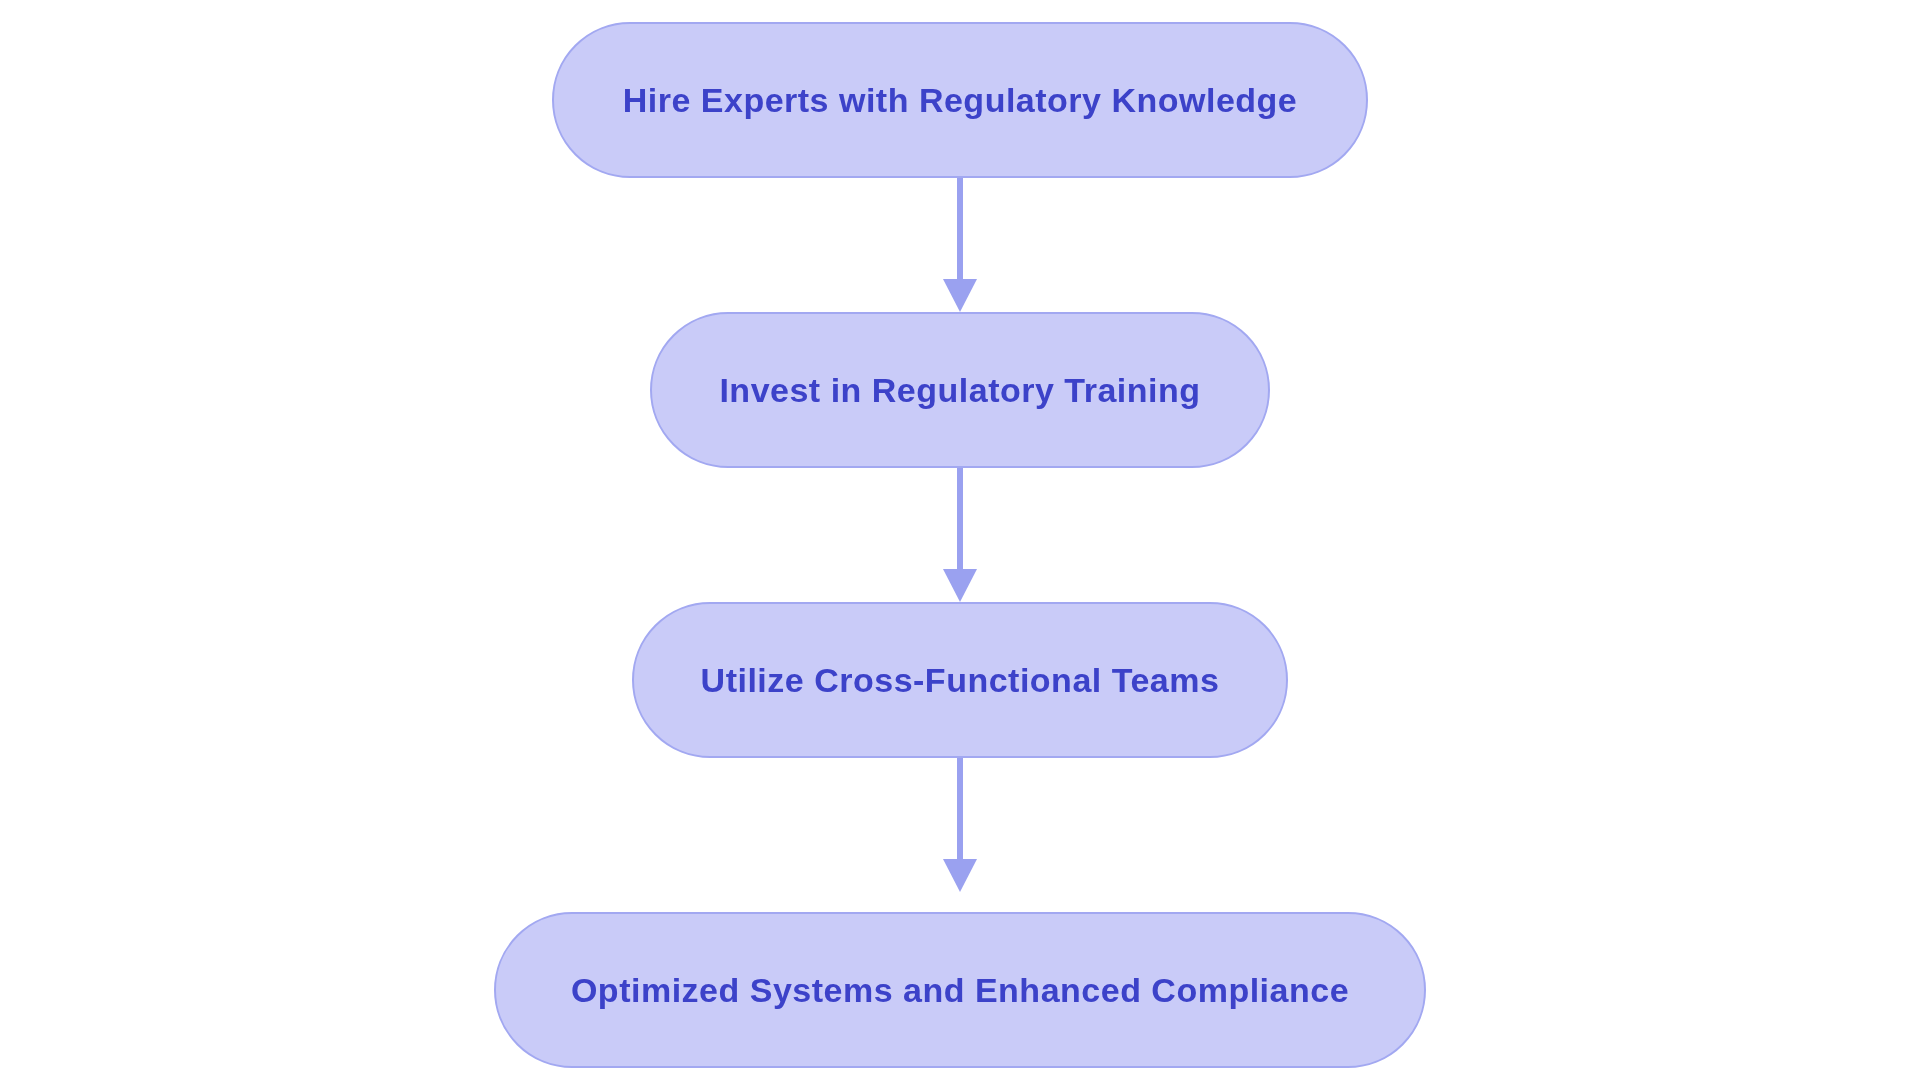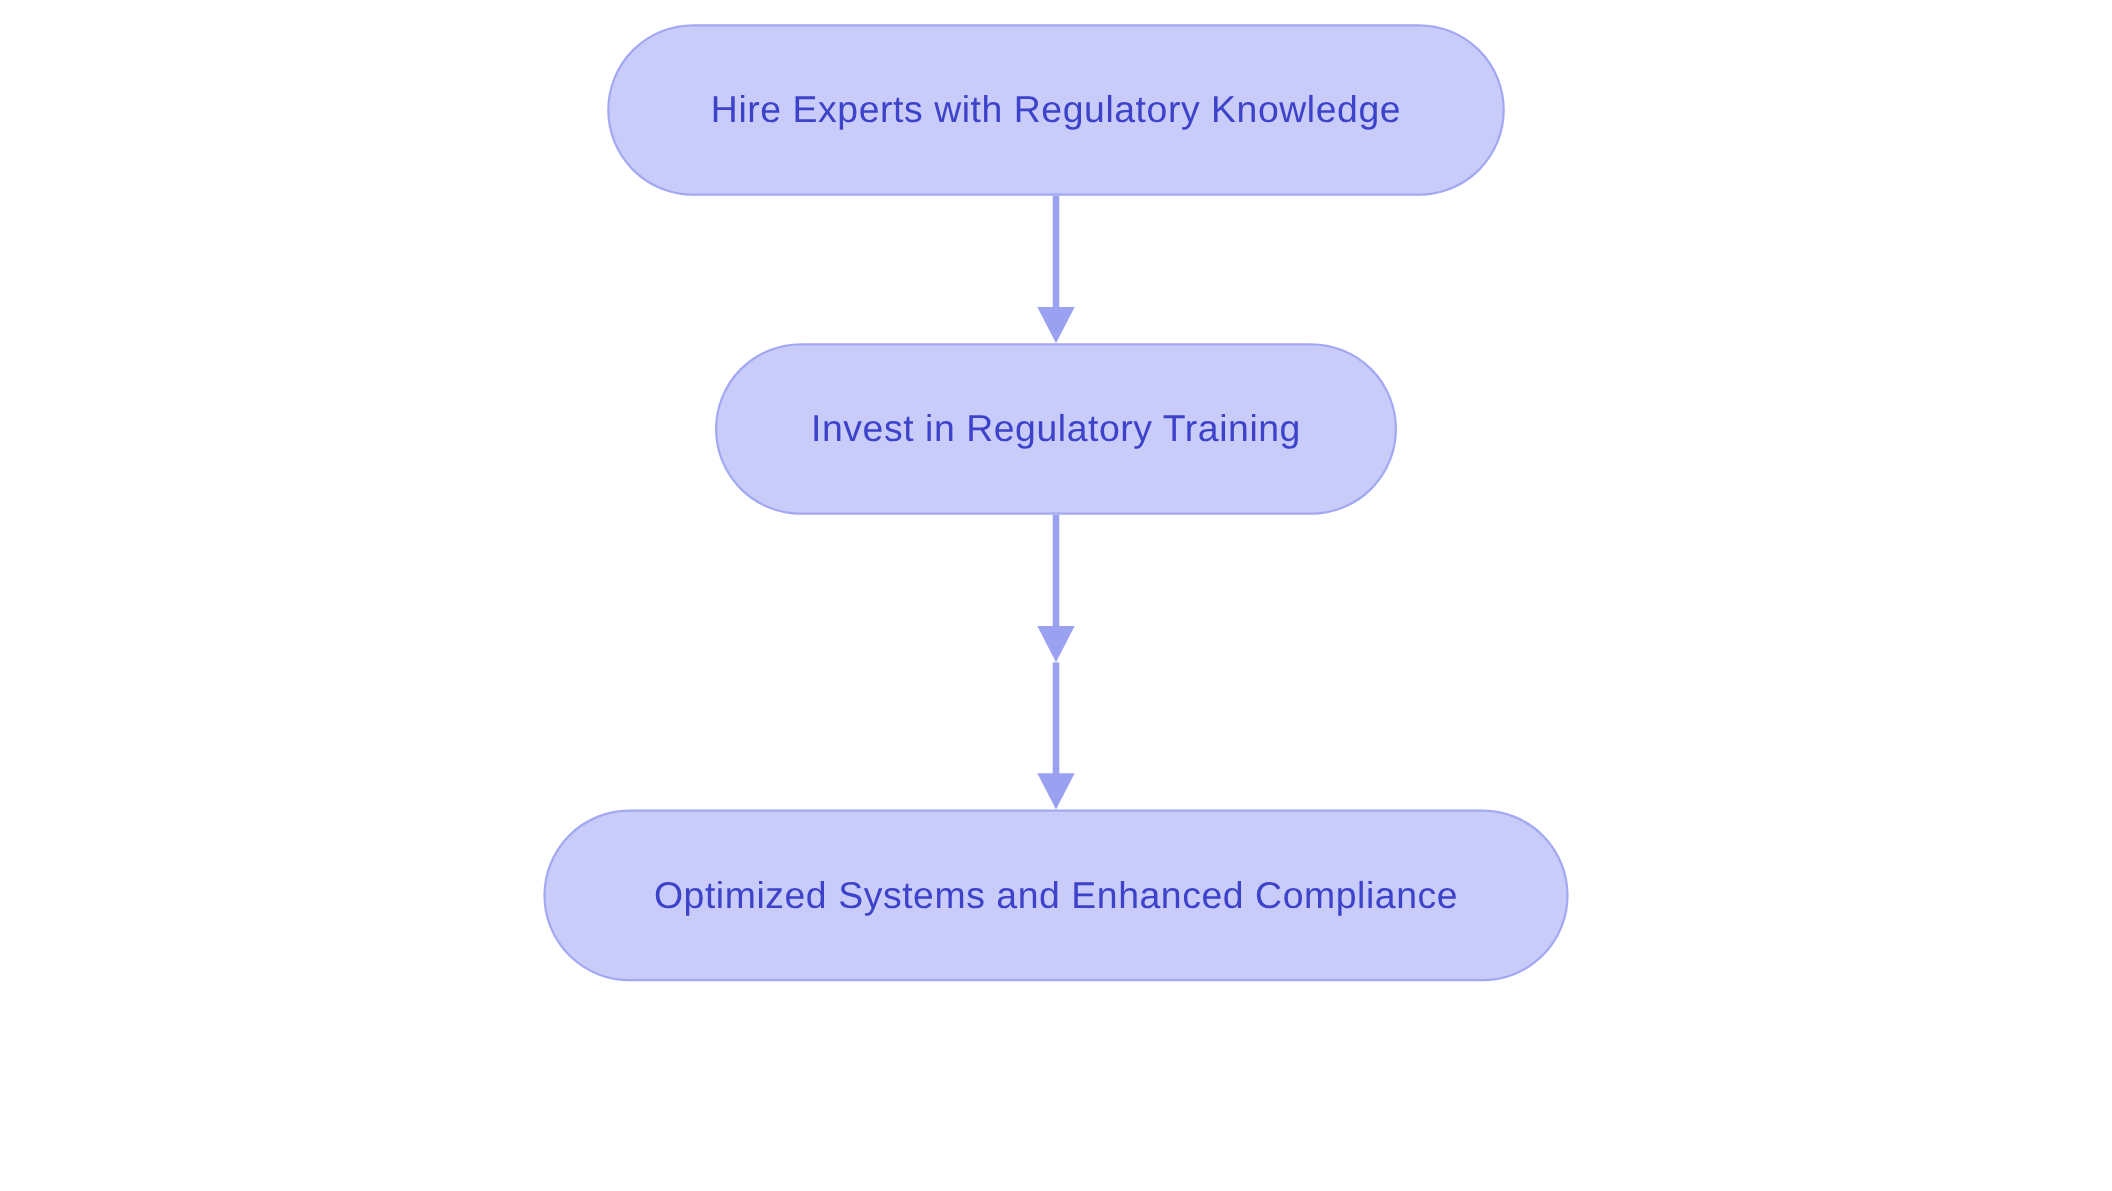--- a/index.html
+++ b/index.html
@@ -25,29 +25,29 @@
     box-sizing: border-box;
     height: 156px;
     border-radius: 78px;
     background: #c9cbf8;
     border: 2px solid #a2a8f1;
     display: flex;
     align-items: center;
     justify-content: center;
     color: #3c42c9;
     font-size: 34px;
-    font-weight: 400;
+    font-weight: 700;
     letter-spacing: 0.5px;
     text-align: center;
     white-space: nowrap;
   }
   .node-0 { width: 816px; }
   .node-1 { width: 620px; }
   .node-2 { width: 656px; }
-  .node-3 { width: 932px; }
+  .node-3 { width: 932px; margin-top: 20px; }
   .arrow {
     display: block;
     width: 36px;
     height: 134px;
     flex: 0 0 auto;
   }
 </style>
 </head>
 <body>
 
@@ -65,20 +65,23 @@
 
     <div class="node node-1">
       <span>Invest in Regulatory Training</span>
     </div>
 
     <svg class="arrow" viewBox="0 0 36 134" xmlns="http://www.w3.org/2000/svg">
       <line x1="18" y1="0" x2="18" y2="104" stroke="#9aa1f0" stroke-width="6"></line>
       <polygon points="1,101 35,101 18,134" fill="#9aa1f0"></polygon>
     </svg>
 
+    <div class="node node-2">
+      <span>Utilize Cross-Functional Teams</span>
+    </div>
 
     <svg class="arrow" viewBox="0 0 36 134" xmlns="http://www.w3.org/2000/svg">
       <line x1="18" y1="0" x2="18" y2="104" stroke="#9aa1f0" stroke-width="6"></line>
       <polygon points="1,101 35,101 18,134" fill="#9aa1f0"></polygon>
     </svg>
 
     <div class="node node-3">
       <span>Optimized Systems and Enhanced Compliance</span>
     </div>
 

